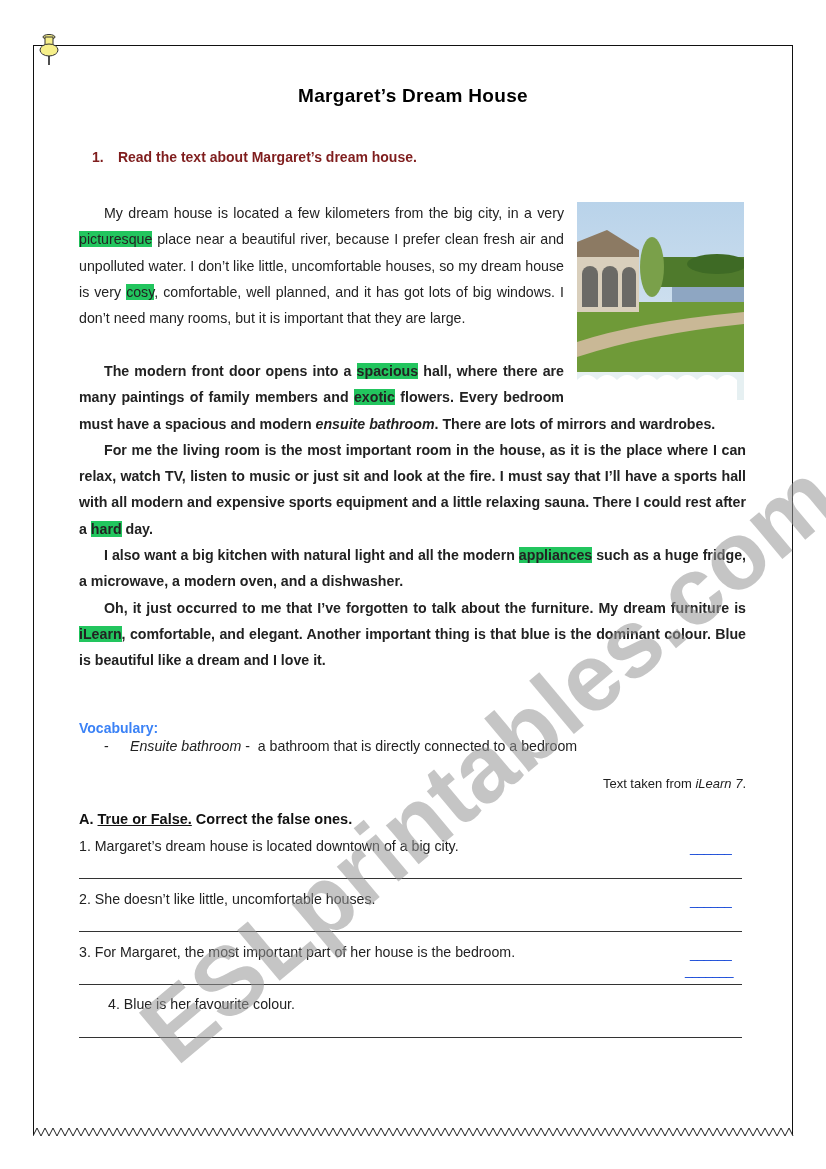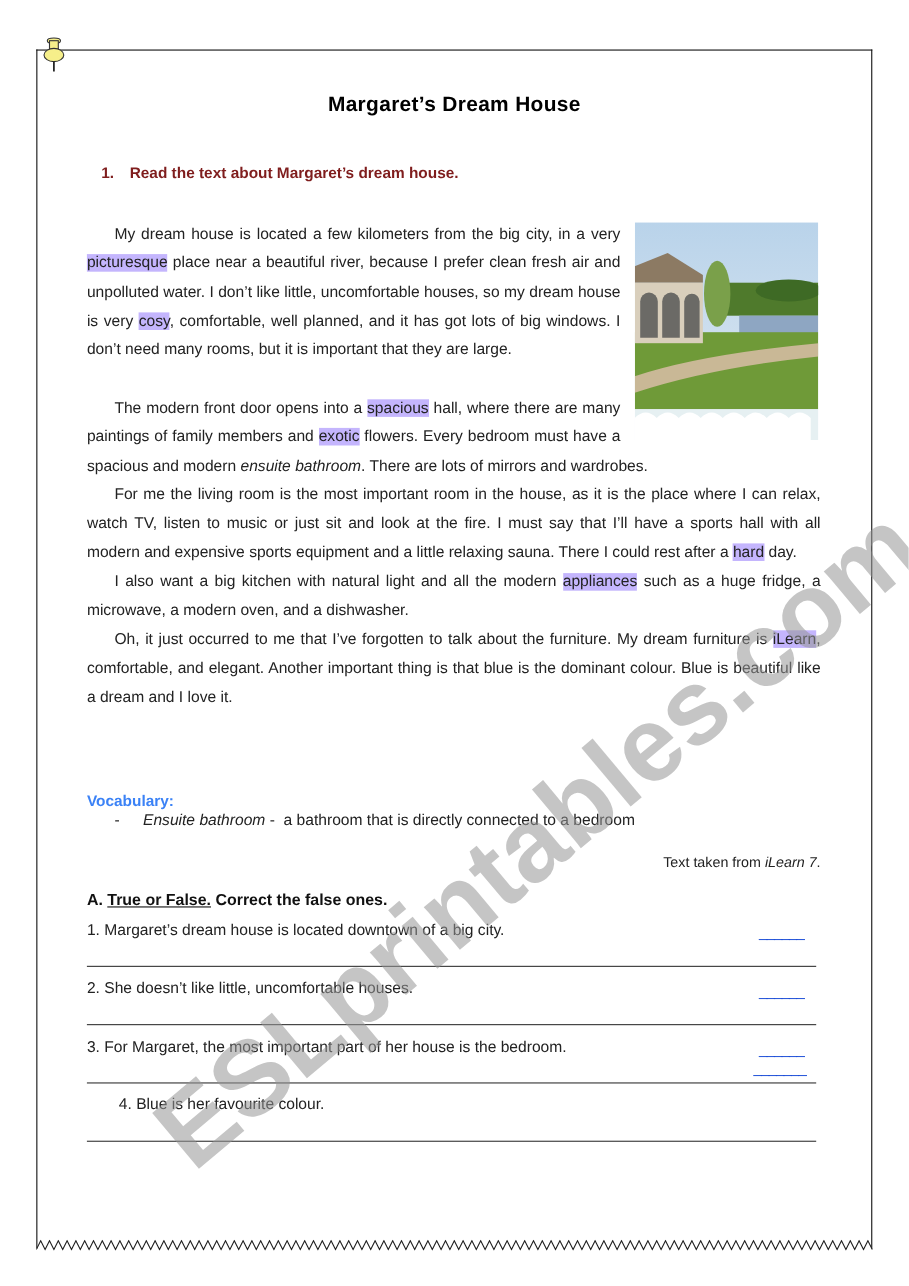--- a/index.html
+++ b/index.html
@@ -9,21 +9,21 @@
                 border-left: 1.5px solid #111; border-right: 1.5px solid #111; border-top: 1.5px solid #111; box-sizing: border-box; }
   .zigzag { position: absolute; left: 33px; top: 1127px; width: 762px; height: 10px; }
   .pin { position: absolute; left: 38px; top: 32px; width: 22px; height: 38px; }
   .title { position: absolute; left: 0; width: 826px; top: 85px; text-align: center;
            font-weight: bold; font-size: 19px; color: #000; letter-spacing: 0.3px; }
   .instr { position: absolute; left: 92px; top: 149px; font-weight: bold; font-size: 14px; color: #7f1d1d; }
   .instr .num { display: inline-block; width: 22px; }
   .text-block { position: absolute; left: 79px; font-size: 14.2px; line-height: 26.3px; color: #222; }
   .para { margin: 0; text-align: justify; }
   .indent { text-indent: 25px; }
-  .hl { background: #c4b5fd; }
+  .hl { background: #22c55e; }
   .house-photo { position: absolute; left: 577px; top: 202px; width: 167px; height: 198px; overflow: hidden; }
   .vocab-title { position: absolute; left: 79px; top: 720px; font-weight: bold; font-size: 14px; color: #3b82f6; }
   .vocab-item { position: absolute; left: 104px; top: 738px; font-size: 14.2px; color: #222; }
   .vocab-item .dash { display: inline-block; width: 26px; }
   .source { position: absolute; right: 80px; top: 776px; font-size: 13px; color: #222; }
   .tf-heading { position: absolute; left: 79px; top: 811px; font-weight: bold; font-size: 14.5px; color: #111; }
   .tf-heading u { text-decoration: underline; }
   .q { position: absolute; left: 79px; font-size: 14.2px; color: #222; }
   .blank { position: absolute; font-size: 14px; color: #1d4ed8; letter-spacing: -1px; }
   .answer-line { position: absolute; left: 79px; width: 663px; border-bottom: 1px solid #333; height: 0; }
@@ -51,21 +51,21 @@
 
 <div class="instr">
   <span class="num">1.</span>
   <span>Read the text about Margaret’s dream house.</span>
 </div>
 
 <div class="text-block" style="top:200px; width:485px;">
   <p class="para indent">My dream house is located a few kilometers from the big city, in a very <span class="hl">picturesque</span> place near a beautiful river, because I prefer clean fresh air and unpolluted water. I don’t like little, uncomfortable houses, so my dream house is very <span class="hl">cosy</span>, comfortable, well planned, and it has got lots of big windows. I don’t need many rooms, but it is important that they are large.</p>
 </div>
 
-<div class="text-block" style="top:358px; width:667px;">
+<div class="text-block" style="top:358px; width:667px;font-weight:bold;">
   <p class="para indent" style="shape-outside: inset(0 0 0 0);"><span style="float: right; width: 182px; height: 48px;"></span>The modern front door opens into a <span class="hl">spacious</span> hall, where there are many paintings of family members and <span class="hl">exotic</span> flowers. Every bedroom must have a spacious and modern <em>ensuite bathroom</em>. There are lots of mirrors and wardrobes.</p>
   <p class="para indent">For me the living room is the most important room in the house, as it is the place where I can relax, watch TV, listen to music or just sit and look at the fire. I must say that I’ll have a sports hall with all modern and expensive sports equipment and a little relaxing sauna. There I could rest after a <span class="hl">hard</span> day.</p>
   <p class="para indent">I also want a big kitchen with natural light and all the modern <span class="hl">appliances</span> such as a huge fridge, a microwave, a modern oven, and a dishwasher.</p>
   <p class="para indent">Oh, it just occurred to me that I’ve forgotten to talk about the furniture. My dream furniture is <span class="hl">iLearn</span>, comfortable, and elegant. Another important thing is that blue is the dominant colour. Blue is beautiful like a dream and I love it.</p>
 </div>
 
 <div class="house-photo">
   <svg width="167" height="198" viewBox="0 0 167 198">
     <defs>
       <linearGradient id="sky" x1="0" y1="0" x2="0" y2="1">

